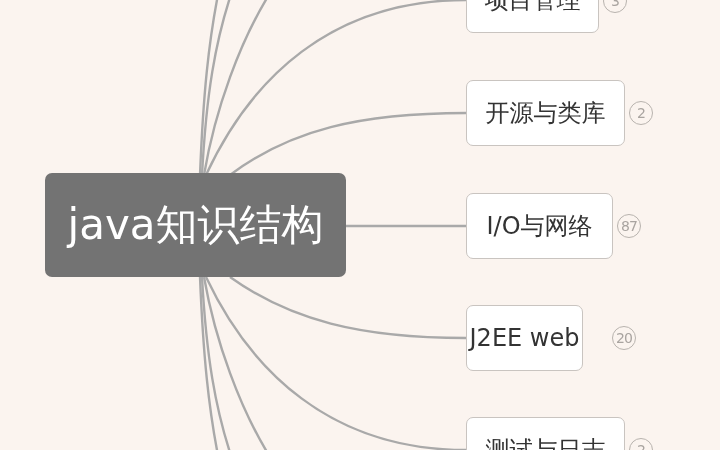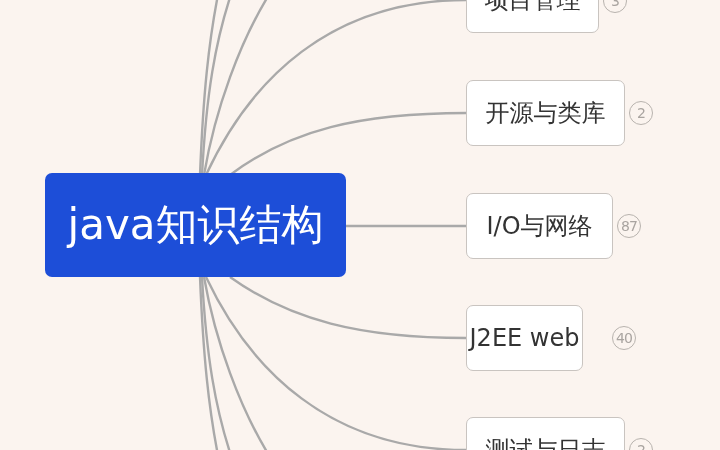--- a/index.html
+++ b/index.html
@@ -5,21 +5,21 @@
   html, body { margin: 0; padding: 0; }
   body {
     width: 720px; height: 450px; overflow: hidden;
     background: #fbf4ef;
     position: relative;
     font-family: "DejaVu Sans", "Liberation Sans", sans-serif;
   }
   #canvas { position: absolute; left: 0; top: 0; width: 720px; height: 450px; }
   .root-node {
     position: absolute; left: 45px; top: 173px; width: 301px; height: 104px;
-    background: #1d4ed8; border-radius: 7px; color: #ffffff;
+    background: #737373; border-radius: 7px; color: #ffffff;
     display: flex; align-items: center; justify-content: center;
     font-size: 42px; letter-spacing: 0px; box-sizing: border-box;
     cursor: pointer;
   }
   .topic {
     position: absolute; height: 66px; background: #ffffff;
     border: 1px solid #c9c4c0; border-radius: 7px; box-sizing: border-box;
     display: flex; align-items: center; justify-content: center;
     color: #333333; font-size: 24px; cursor: pointer; white-space: nowrap;
     padding: 0 14px;
@@ -79,21 +79,21 @@
   <span>I/O与网络</span>
 </div>
 <div class="badge" style="left:617px; top:214px;">
   <span>87</span>
 </div>
 
 <div class="topic" style="left:466px; top:305px; width:117px;">
   <span>J2EE web</span>
 </div>
 <div class="badge" style="left:612px; top:326px;">
-  <span>40</span>
+  <span>20</span>
 </div>
 
 <div class="topic" style="left:466px; top:417px; width:159px;">
   <span>测试与日志</span>
 </div>
 <div class="badge" style="left:629px; top:438px;">
   <span>2</span>
 </div>
 
 </body></html>

